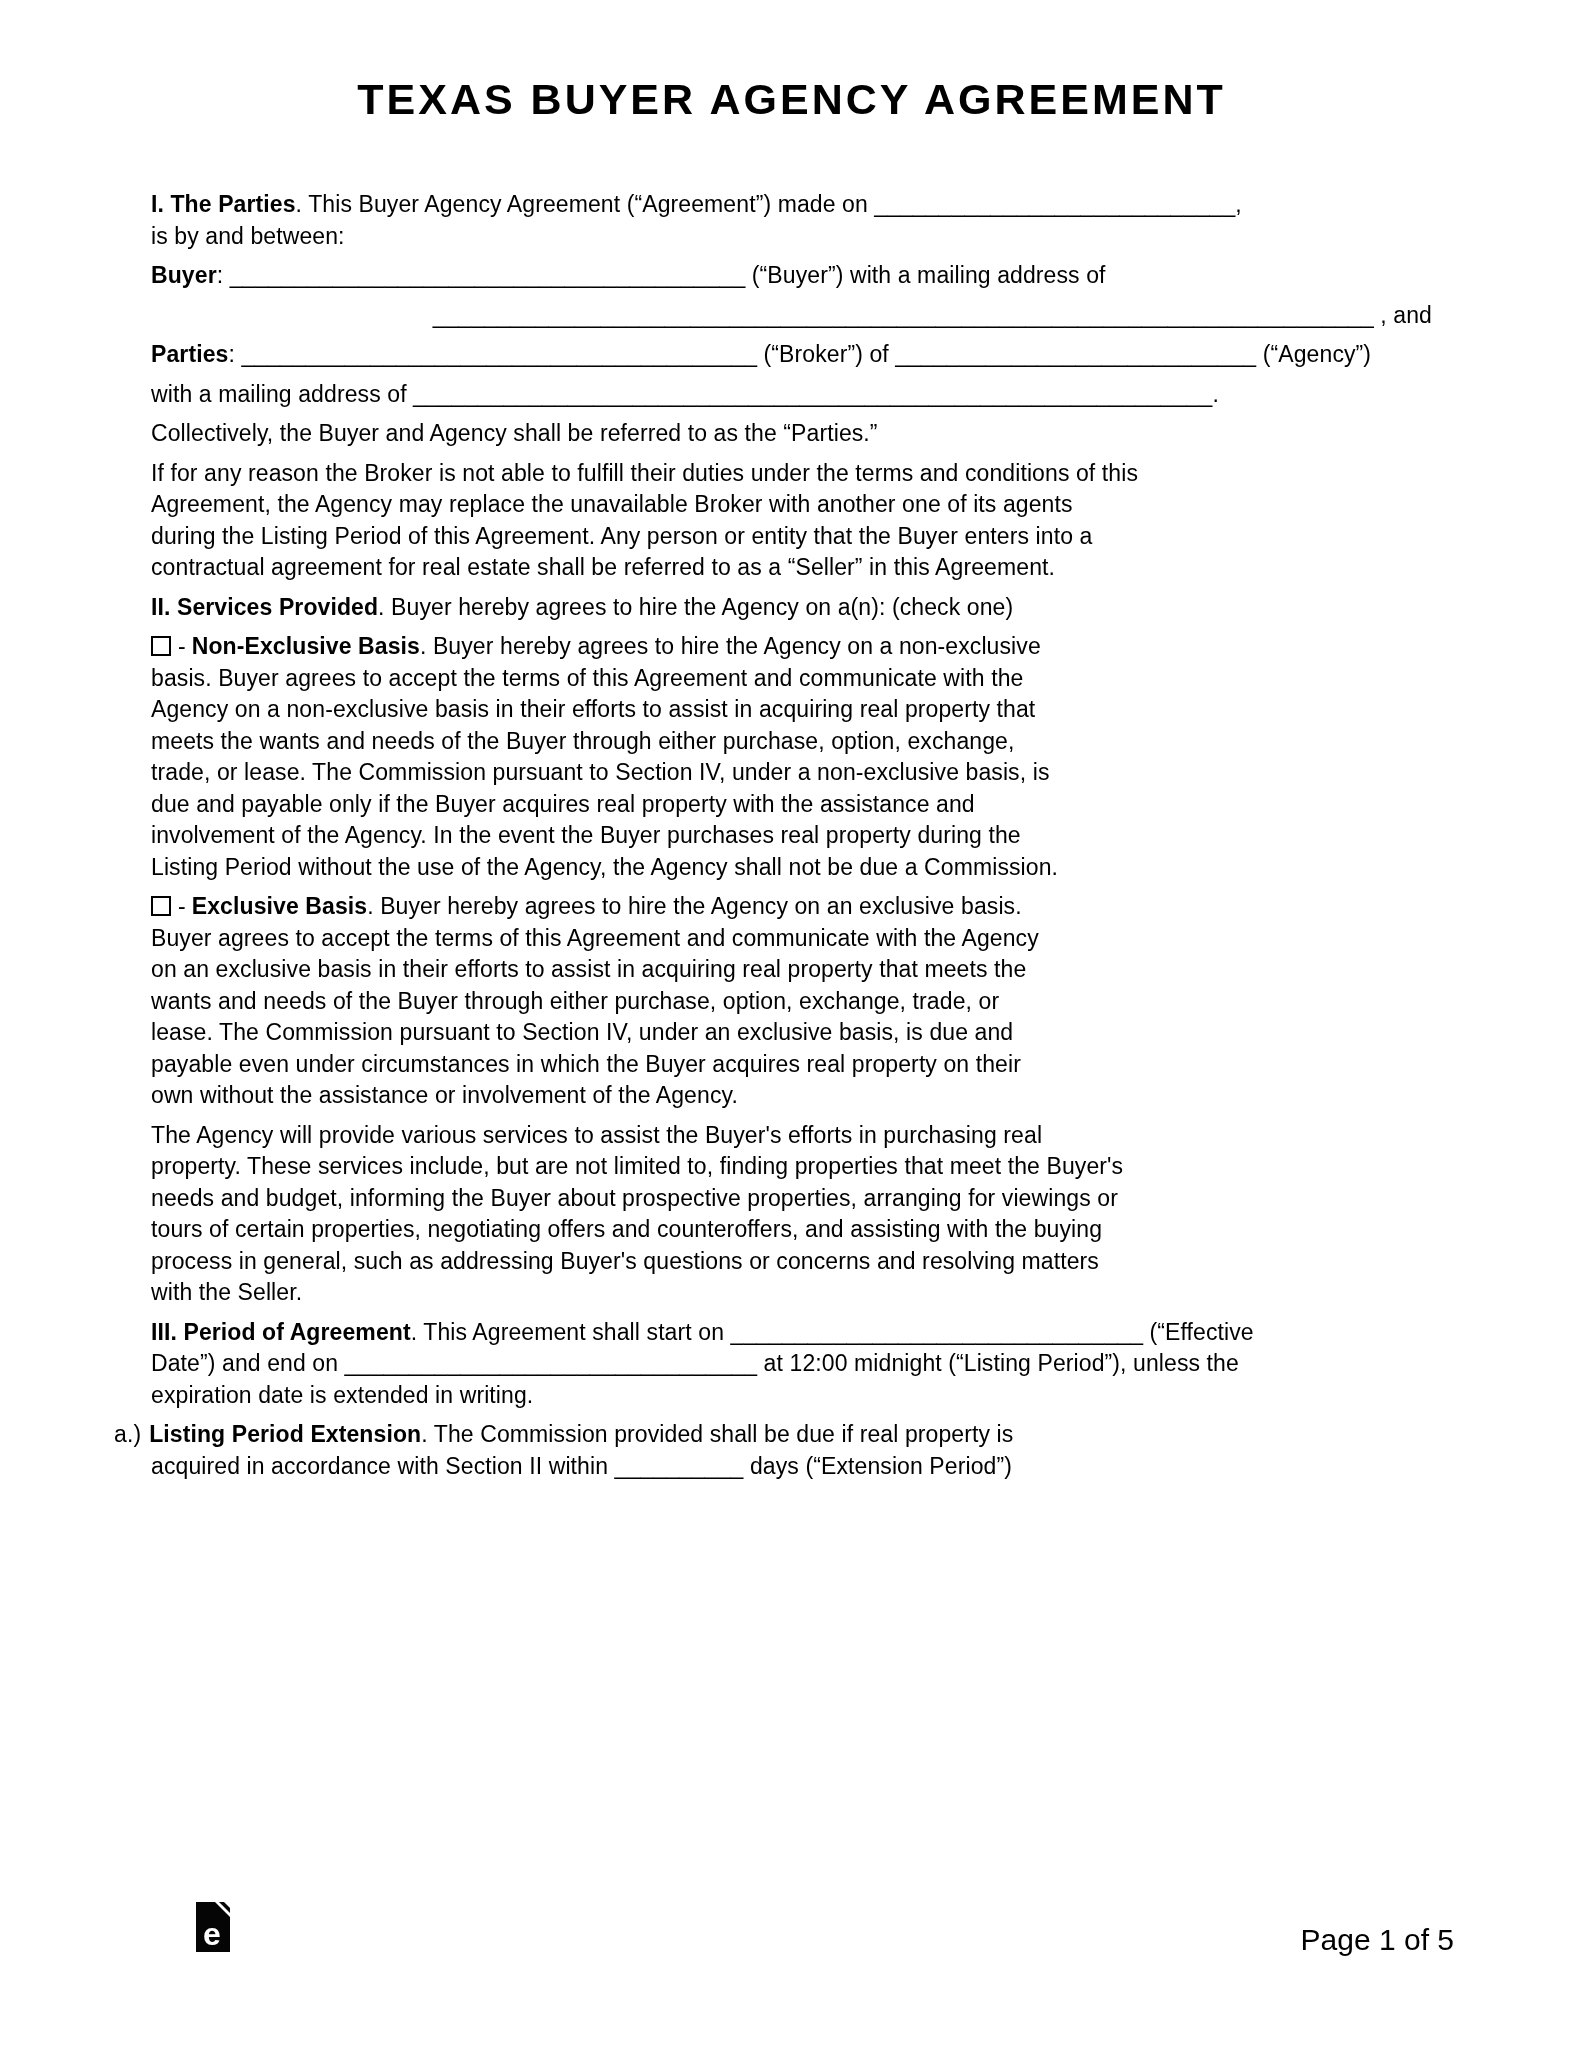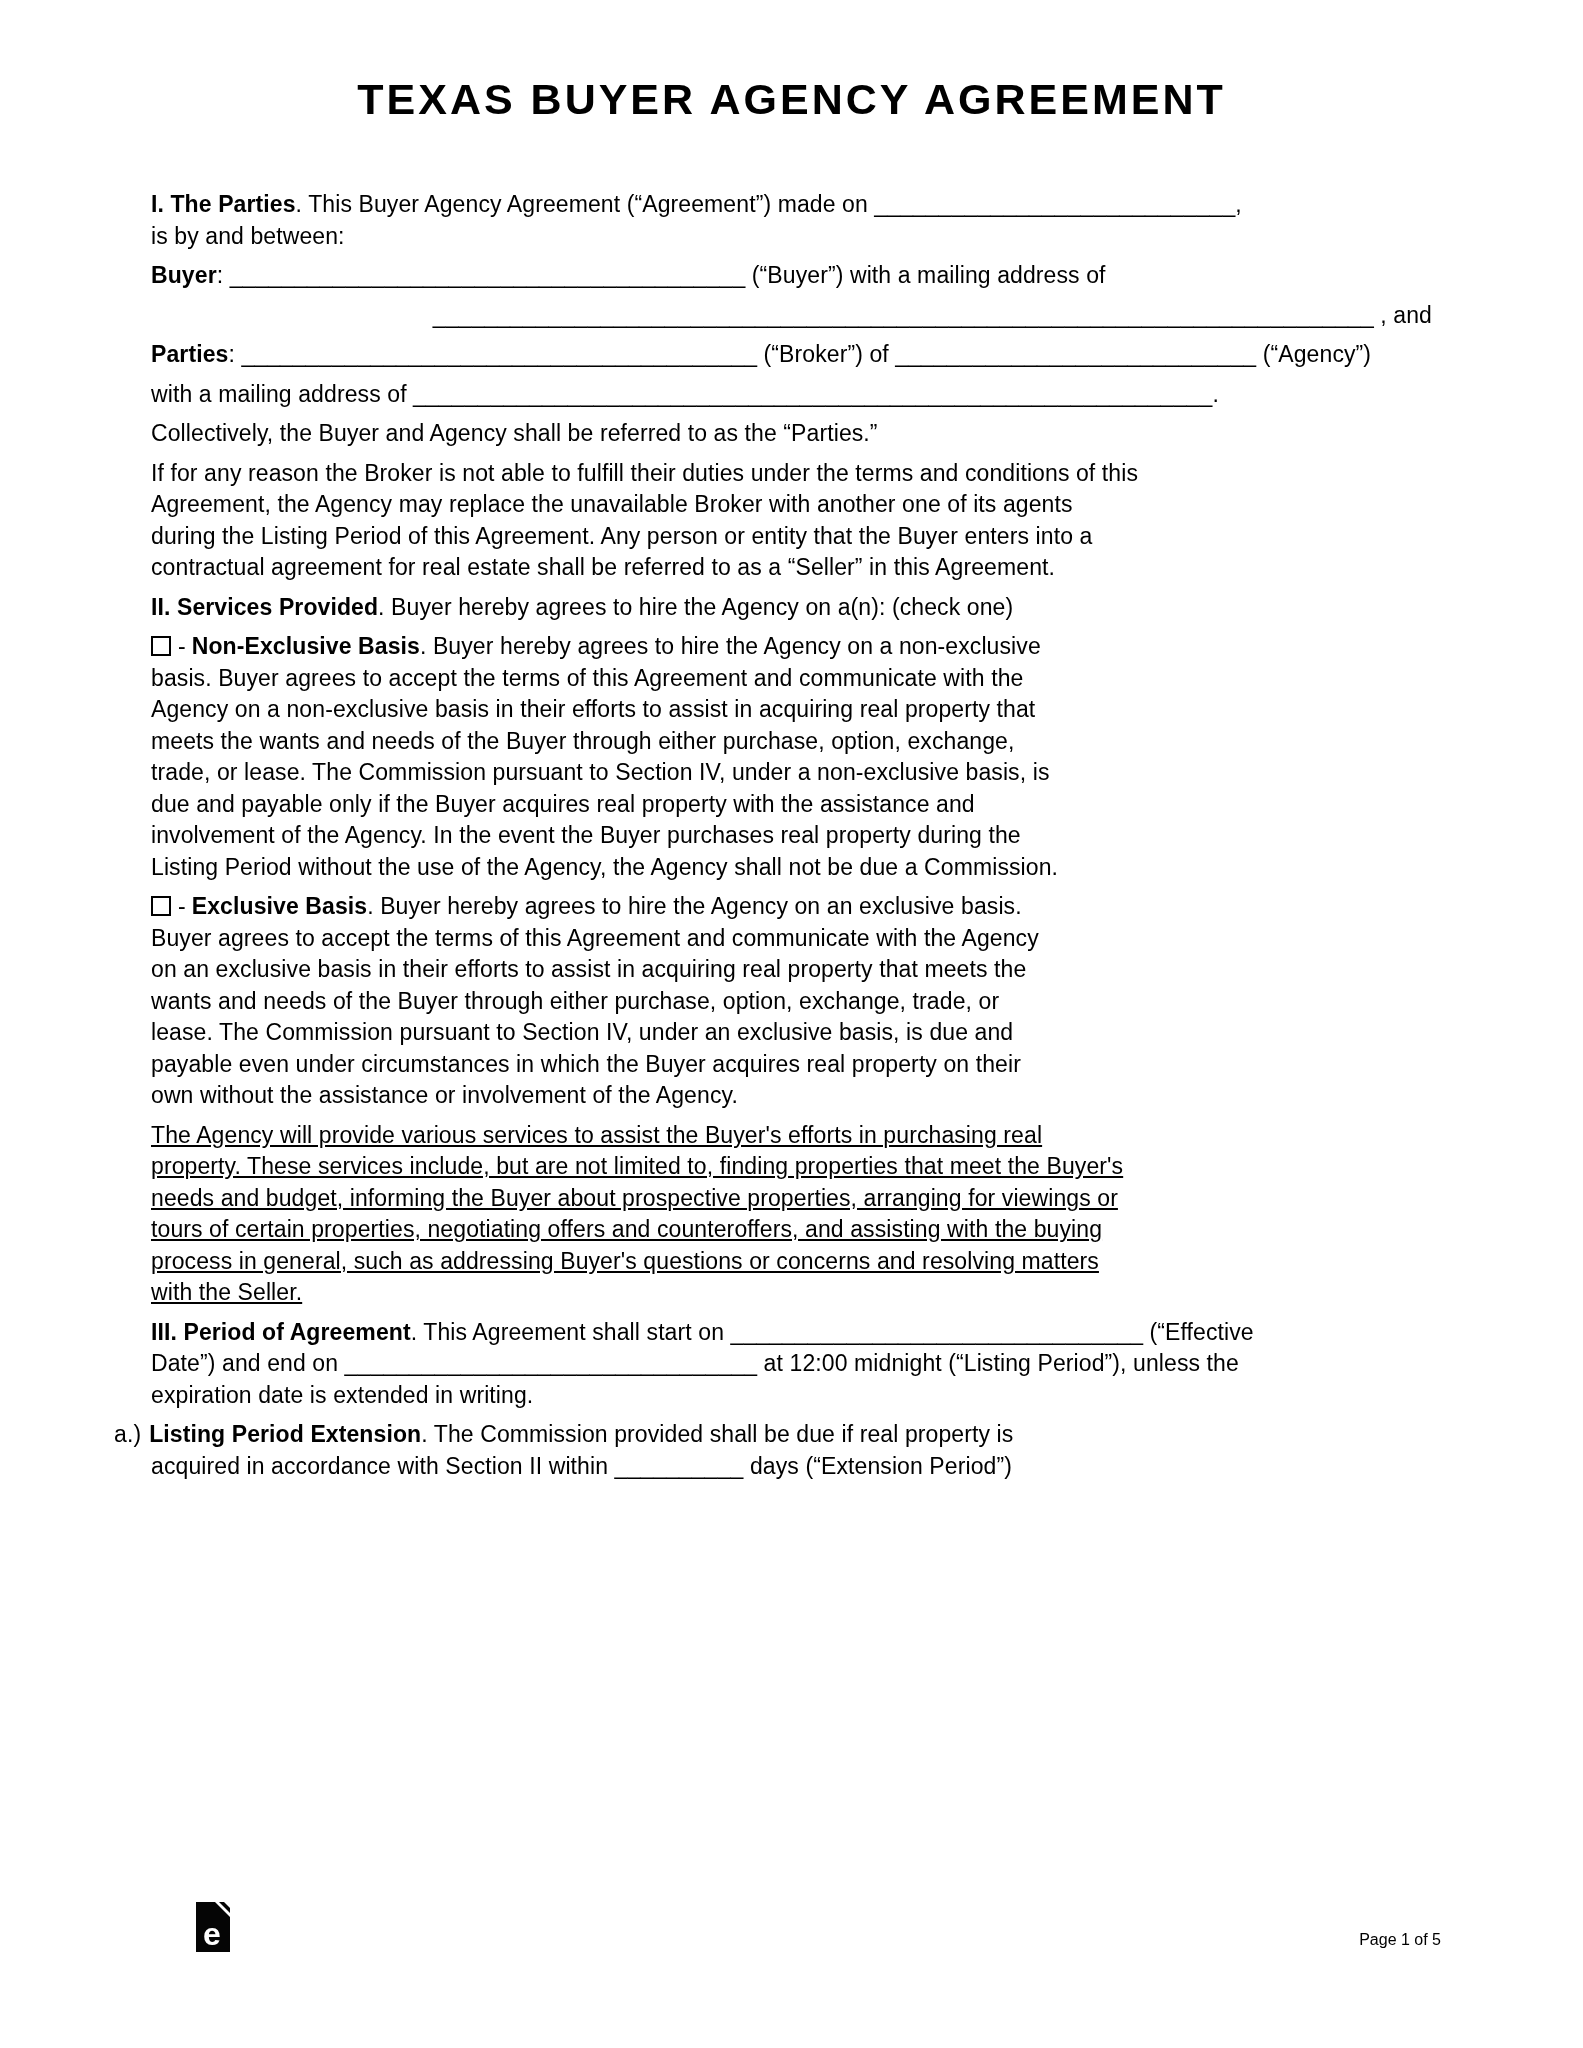--- a/index.html
+++ b/index.html
@@ -21,32 +21,32 @@
   .mb-intro{margin-bottom:33px;}
   .mb-buyer{margin-bottom:29px;}
   .mb-buyeraddr{margin-bottom:59px;text-align:right;}
   .mb-agency{margin-bottom:19px;}
   .mb-agencyaddr{margin-bottom:44px;}
   .mb-collect{margin-bottom:29px;}
   .mb-broker{margin-bottom:41px;}
   .mb-services{margin-bottom:37px;}
   .mb-exclusive{margin-bottom:47px;}
   .mb-nonexclusive{margin-bottom:48px;}
-  .mb-agencyserv{margin-bottom:44px;text-decoration:underline;}
+  .mb-agencyserv{margin-bottom:44px;}
   .mb-period{margin-bottom:37px;}
   .checkbox{
     display:inline-block;width:16px;height:16px;border:2px solid #000;
     vertical-align:-2px;margin-right:7px;background:#fff;
   }
   .sep{margin-right:6px;}
   .hang{margin-left:70px;text-indent:-37px;}
   .marker{margin-right:8px;}
   .footer-logo{position:absolute;left:196px;top:1902px;width:34px;height:50px;}
   .page-num{
-    position:absolute;right:142px;top:1926px;font-size:16px;line-height:28px;
+    position:absolute;right:129px;top:1926px;font-size:30px;line-height:28px;
   }
 </style>
 </head>
 <body>
 
 <div class="page">
   <div class="content">
 
     <h1 class="doc-title">TEXAS BUYER AGENCY AGREEMENT</h1>
 

